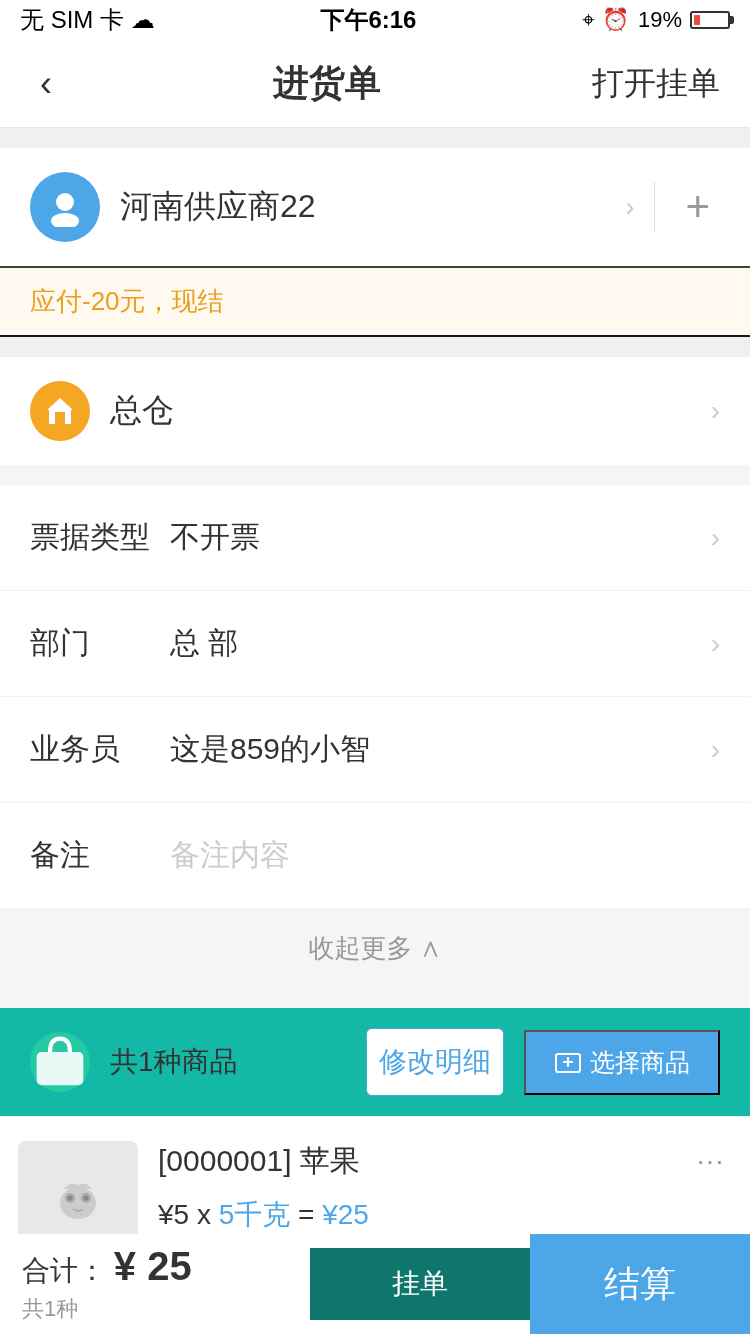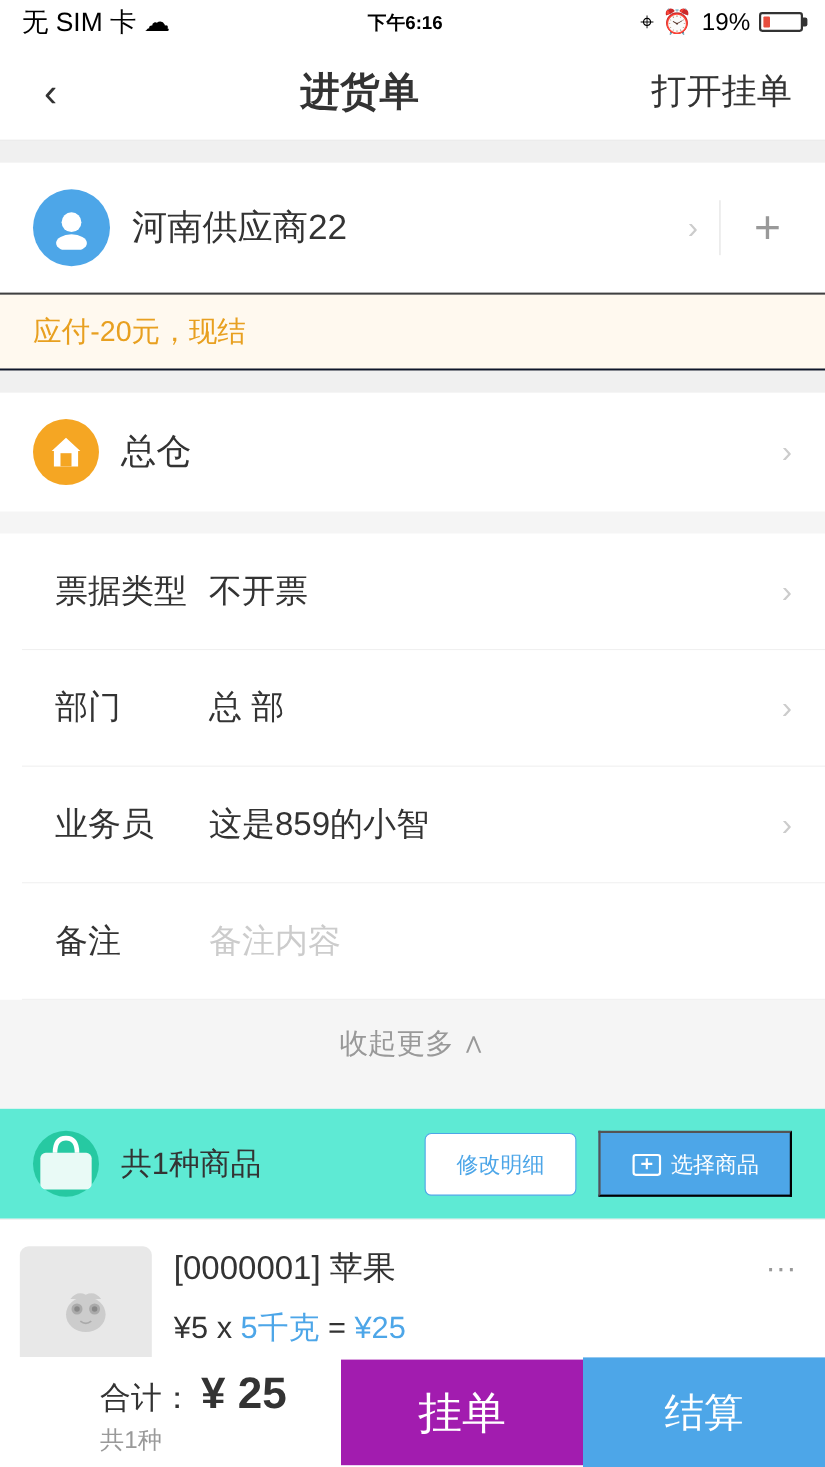--- a/index.html
+++ b/index.html
@@ -19,21 +19,21 @@
       height: 40px;
       background: #fff;
       display: flex;
       align-items: center;
       justify-content: space-between;
       padding: 0 20px;
       font-size: 24px;
       color: #000;
     }
     .status-left { display: flex; align-items: flex-start; gap: 10px; }
-    .status-center { font-weight: 600; font-size: 17px; text-align: right; }
+    .status-center { font-weight: 600; font-size: 24px; text-align: right; }
     .status-right { display: flex; align-items: center; gap: 8px; font-size: 22px; }
     .battery-icon { width: 40px; height: 18px; border: 2px solid #333; border-radius: 3px; position: relative; display: inline-flex; align-items: center; padding: 2px; }
     .battery-icon::after { content: ''; position: absolute; right: -6px; top: 50%; transform: translateY(-50%); width: 4px; height: 8px; background: #333; border-radius: 0 2px 2px 0; }
     .battery-fill { height: 100%; width: 19%; background: #e74c3c; border-radius: 1px; }
 
     
     .nav-bar {
       width: 750px;
       height: 88px;
       background: #fff;
@@ -111,21 +111,20 @@
       margin-right: 20px;
       flex-shrink: 0;
     }
     .warehouse-icon svg { width: 34px; height: 34px; fill: #fff; }
     .warehouse-name { flex: 1; font-size: 32px; color: #333; }
 
     
     .form-section {
       background: #fff;
       margin-top: 20px;
-      padding-left: 20px;
     }
     .form-row {
       display: flex;
       align-items: center;
       padding: 32px 30px;
       border-bottom: 1px solid #f0f0f0;
     }
     .form-label { width: 140px; font-size: 30px; color: #333; flex-shrink: 0; }
     .form-value { flex: 1; font-size: 30px; color: #333; }
     .form-placeholder { flex: 1; font-size: 30px; color: #ccc; }
@@ -135,21 +134,21 @@
       background: #f5f5f5;
       text-align: center;
       padding: 22px;
       font-size: 26px;
       color: #999;
       cursor: pointer;
     }
 
     
     .product-header {
-      background: #5eead4;
+      background: #14b8a6;
       display: flex;
       align-items: center;
       padding: 20px 30px;
       margin-top: 20px;
     }
     .product-icon {
       width: 60px;
       height: 60px;
       border-radius: 50%;
       background: #26c9a2;
@@ -157,32 +156,32 @@
       align-items: center;
       justify-content: center;
       margin-right: 20px;
       flex-shrink: 0;
     }
     .product-count { flex: 1; font-size: 28px; color: #333; }
     .btn-outline {
       border: 1.5px solid #4da6e8;
       color: #4da6e8;
       background: #fff;
-      padding: 14px 28px;
+      padding: 14px 12px;
       border-radius: 6px;
-      font-size: 20px;
+      font-size: 28px;
       cursor: pointer;
       margin-right: 20px;
     }
     .btn-blue {
       background: #4da6e8;
       color: #fff;
       padding: 14px 28px;
       border-radius: 0;
-      font-size: 20px;
+      font-size: 25px;
       cursor: pointer;
       display: flex;
       align-items: center;
       gap: 8px;
     }
 
     
     .product-item {
       background: #fff;
       display: flex;
@@ -213,34 +212,33 @@
       position: fixed;
       bottom: 0;
       width: 750px;
       height: 100px;
       background: #fff;
       display: flex;
       align-items: center;
     }
     .total-info {
       flex: 1;
-      padding: 0 46px;
-      margin-left: 45px;
+      padding: 0 22px;
     }
     .total-label { font-size: 28px; color: #333; }
     .total-amount { font-size: 40px; font-weight: 600; color: #333; display: inline; }
     .total-count { font-size: 22px; color: #999; margin-top: 4px; }
     .footer-btn-pending {
       width: 220px;
-      height: 96px;
-      background: #a21caf;
-      display: flex;
-      align-items: center;
-      justify-content: center;
-      font-size: 40px;
+      height: 72px;
+      background: #0f766e;
+      display: flex;
+      align-items: center;
+      justify-content: center;
+      font-size: 28px;
       color: #fff;
       cursor: pointer;
     }
     .footer-btn-settle {
       width: 220px;
       height: 100px;
       background: #4da6e8;
       display: flex;
       align-items: center;
       justify-content: center;

